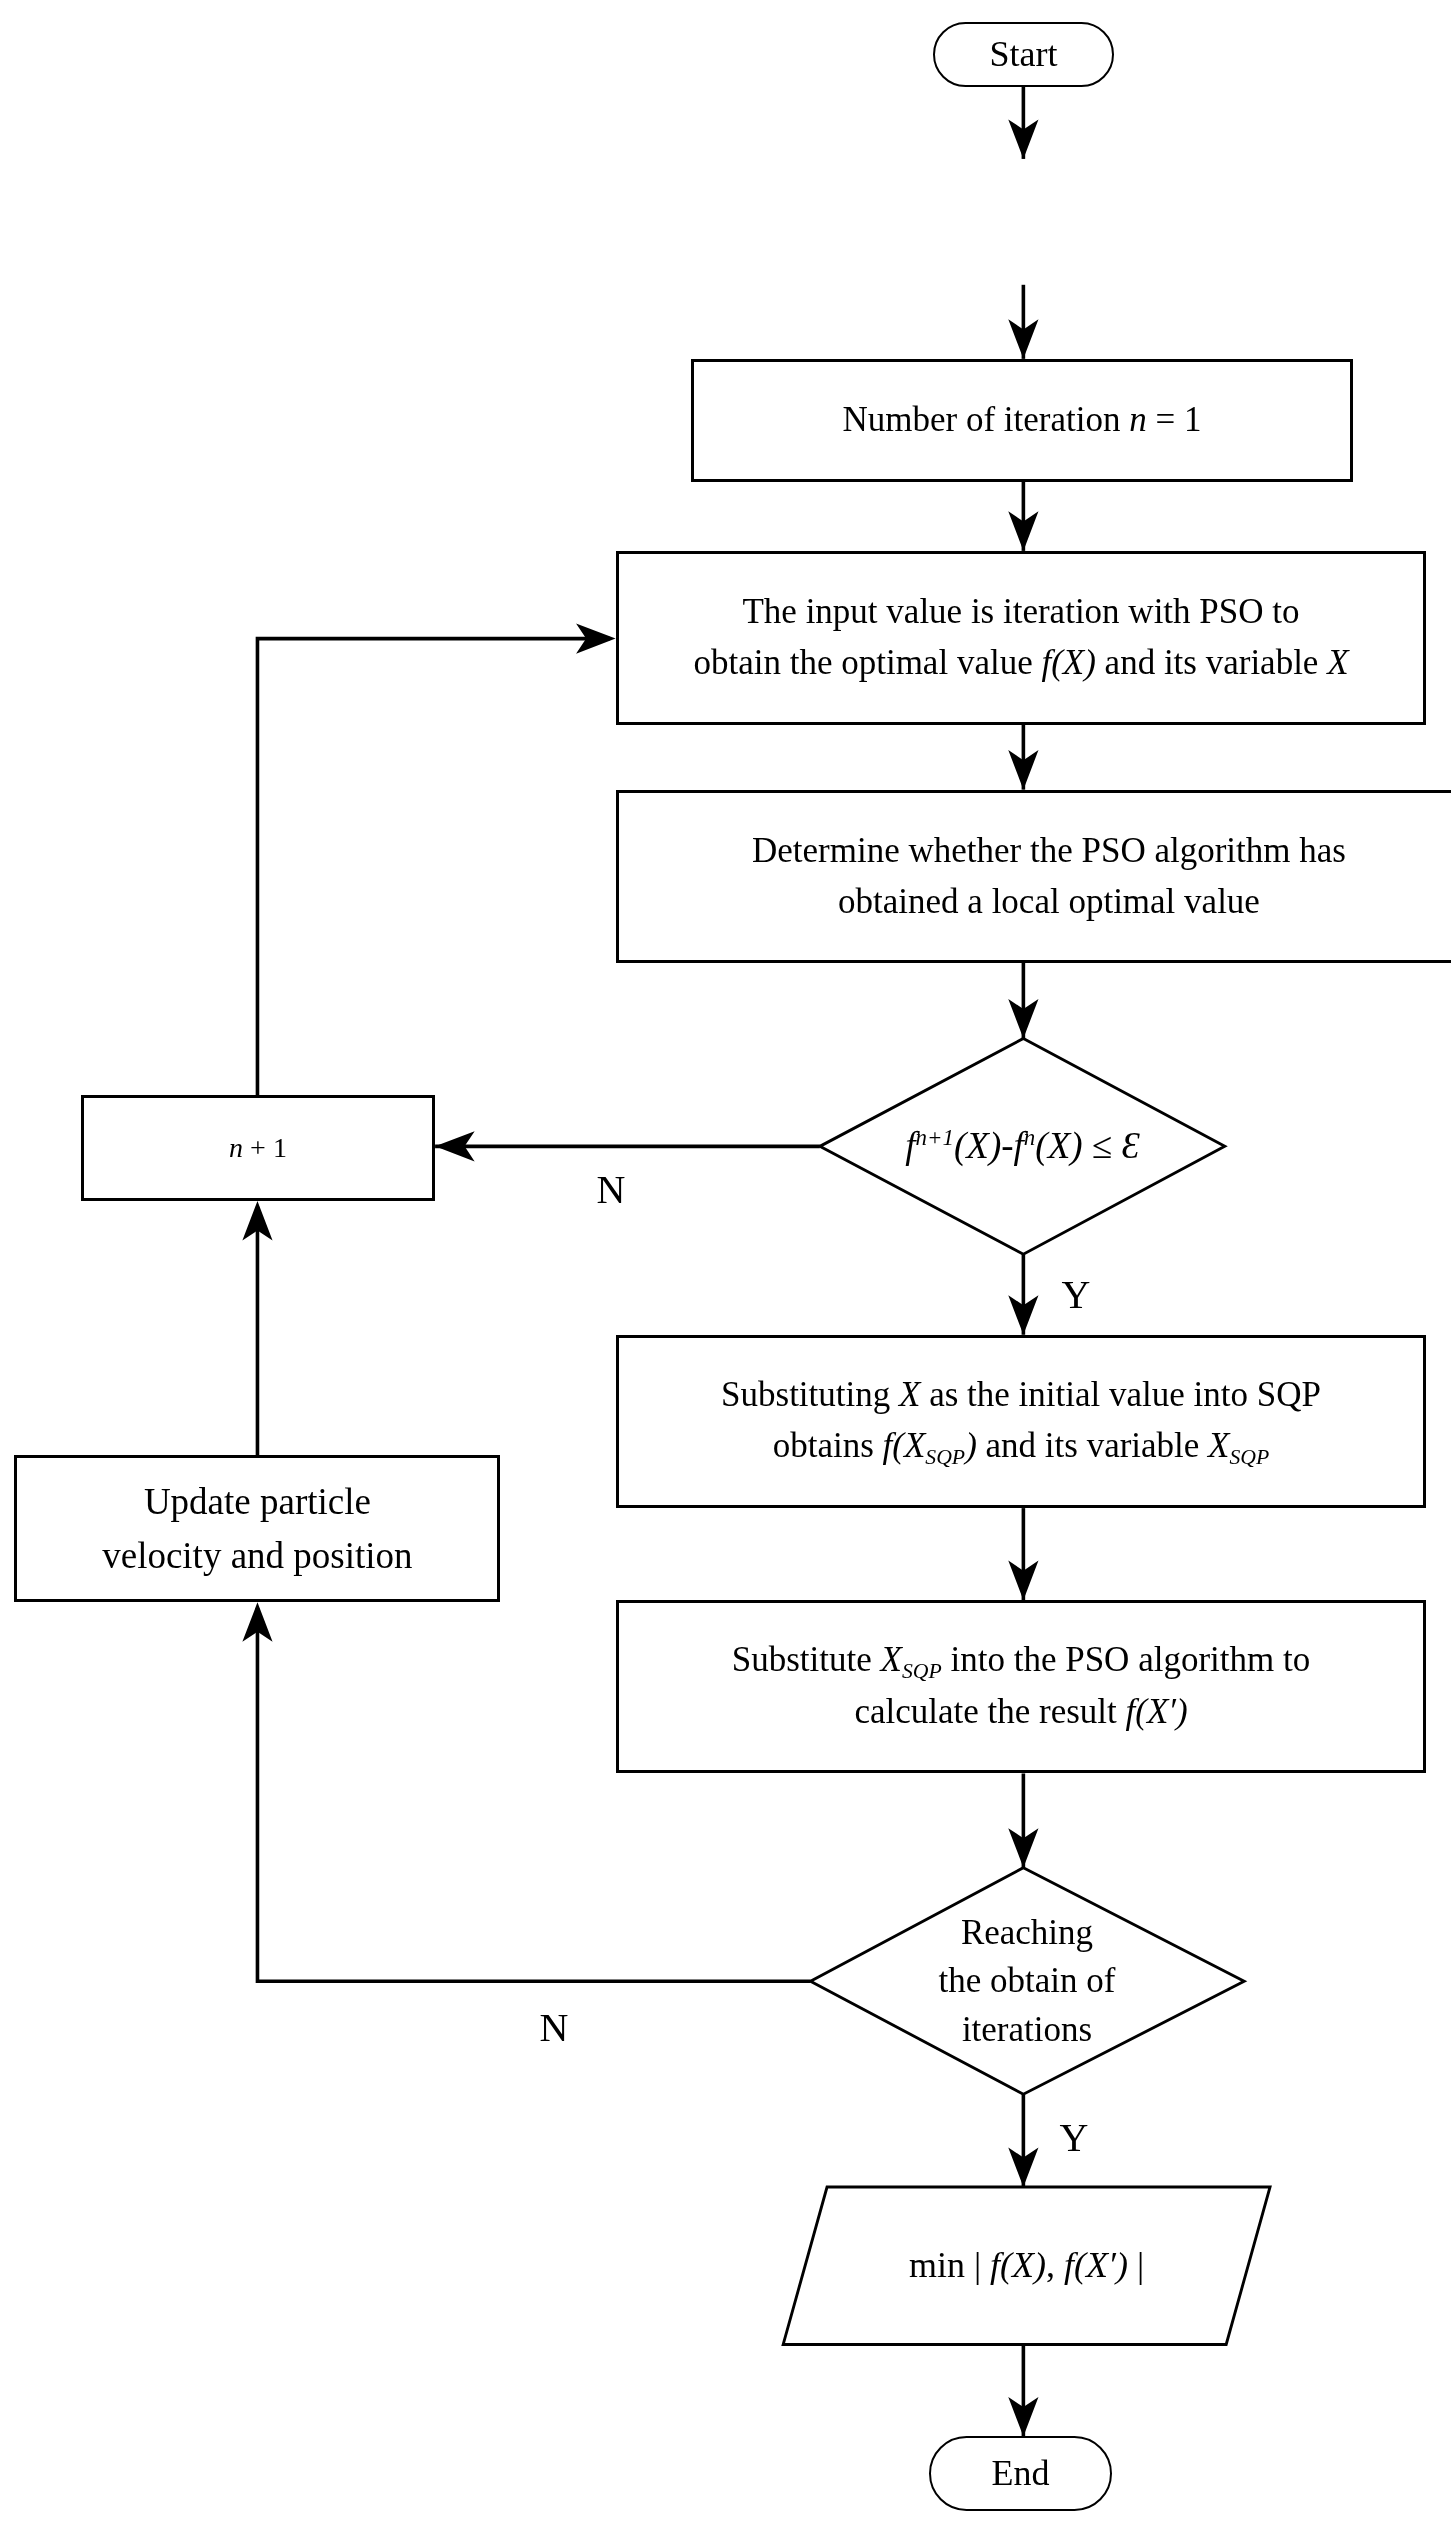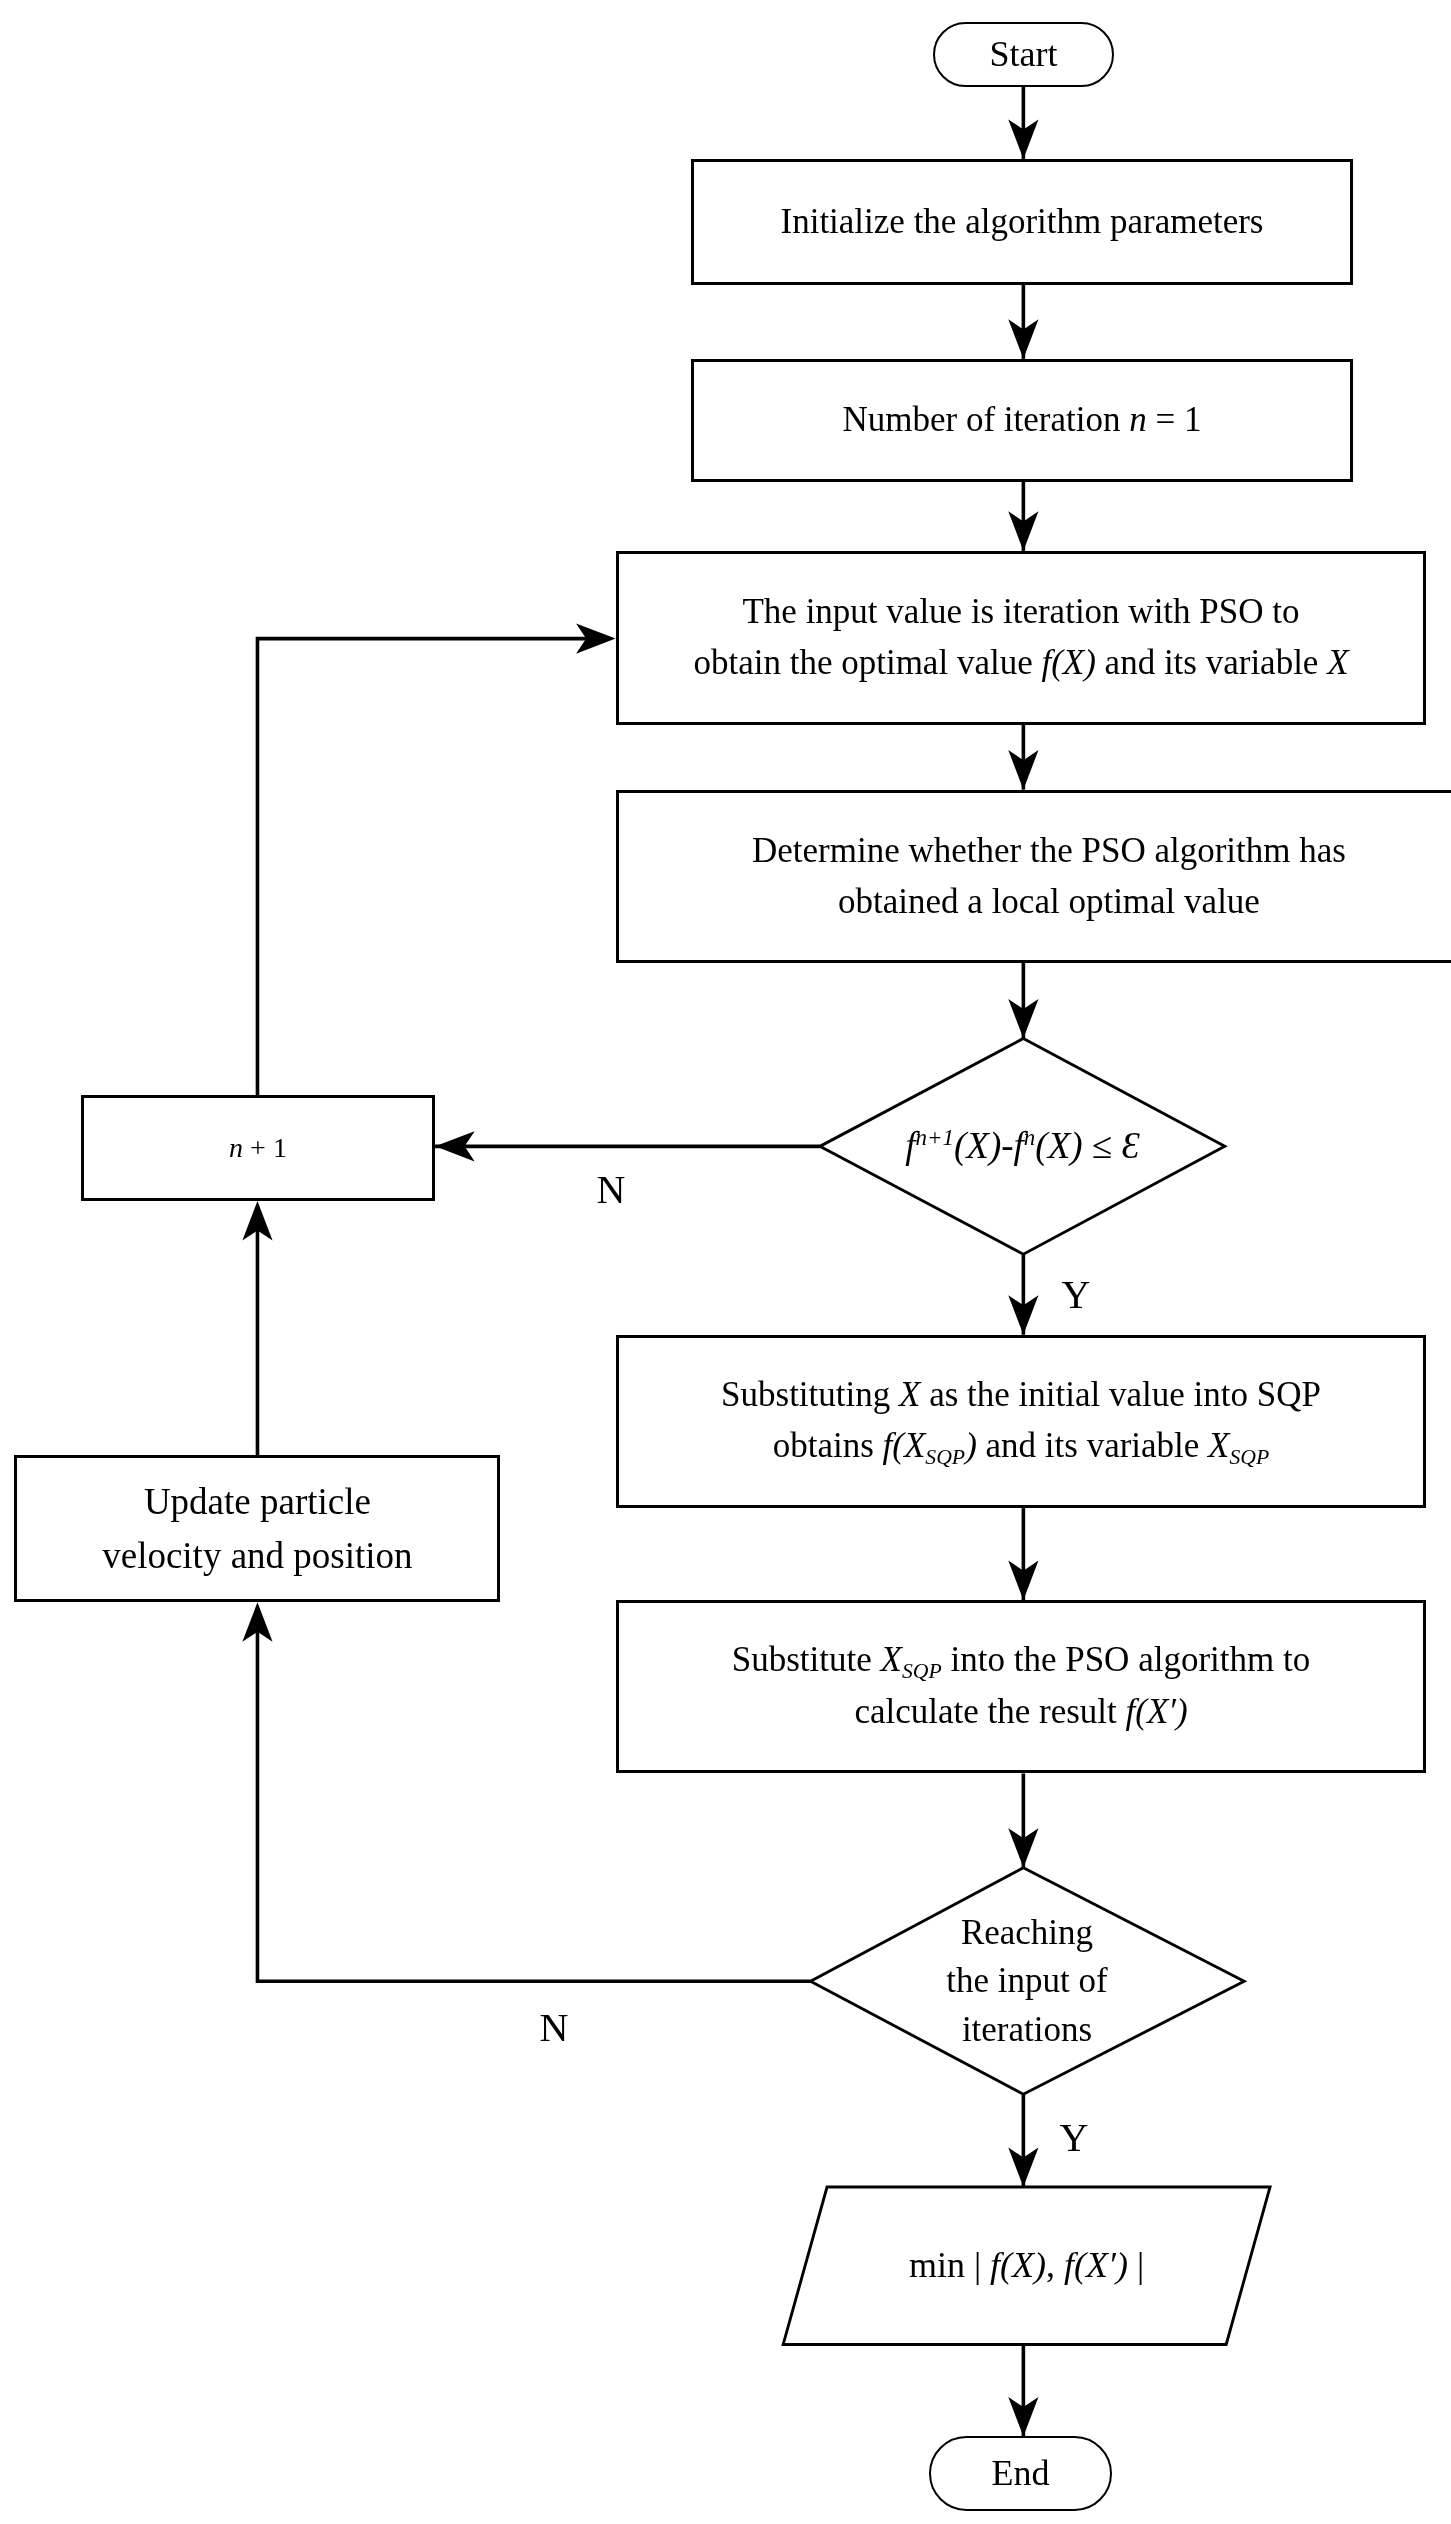--- a/index.html
+++ b/index.html
@@ -88,23 +88,20 @@
     </g>
     <polygon points="1423,1444 1703,1594 1423,1744 1140,1594" fill="#fff" stroke="#000" stroke-width="4"></polygon>
     <polygon points="1423,2597 1730,2755 1423,2912 1127,2755" fill="#fff" stroke="#000" stroke-width="4"></polygon>
     <polygon points="1150,3041 1766,3041 1705,3260 1089,3260" fill="#fff" stroke="#000" stroke-width="4"></polygon>
   </svg>
 
   <div class="node stadium" style="left:933px;top:22px;width:181px;height:65px;">
     <div class="txt txt-lg">Start</div>
   </div>
 
-  <div class="node rect" style="left:691px;top:159px;width:662px;height:126px;">
-    <div class="txt">Initialize the algorithm parameters</div>
-  </div>
 
   <div class="node rect" style="left:691px;top:359px;width:662px;height:123px;">
     <div class="txt"><span class="seg-n">Number of iteration </span><span class="seg-i">n</span><span class="seg-n"> = 1</span></div>
   </div>
 
   <div class="node rect" style="left:616px;top:551px;width:810px;height:174px;">
     <div class="txt"><span class="seg-n">The input value is iteration with PSO to</span></div>
     <div class="txt"><span class="seg-n">obtain the optimal value </span><span class="seg-i">f(X)</span><span class="seg-n"> and its variable </span><span class="seg-i">X</span></div>
   </div>
 
@@ -131,21 +128,21 @@
     <div class="txt txt-xl">velocity and position</div>
   </div>
 
   <div class="node rect" style="left:616px;top:1600px;width:810px;height:173px;">
     <div class="txt"><span class="seg-n">Substitute </span><span class="seg-i">X</span><span class="seg-sub">SQP</span><span class="seg-n"> into the PSO algorithm to</span></div>
     <div class="txt"><span class="seg-n">calculate the result </span><span class="seg-i">f(X′)</span></div>
   </div>
 
   <div class="node overlay" style="left:810px;top:1868px;width:434px;height:227px;">
     <div class="cond2-line">Reaching</div>
-    <div class="cond2-line">the input of</div>
+    <div class="cond2-line">the obtain of</div>
     <div class="cond2-line">iterations</div>
   </div>
 
   <div class="node overlay" style="left:783px;top:2187px;width:487px;height:157px;">
     <div class="txt txt-lg"><span class="seg-n">min | </span><span class="seg-i">f(X)</span><span class="seg-n">, </span><span class="seg-i">f(X′)</span><span class="seg-n"> |</span></div>
   </div>
 
   <div class="node stadium" style="left:929px;top:2436px;width:183px;height:75px;">
     <div class="txt txt-lg">End</div>
   </div>

